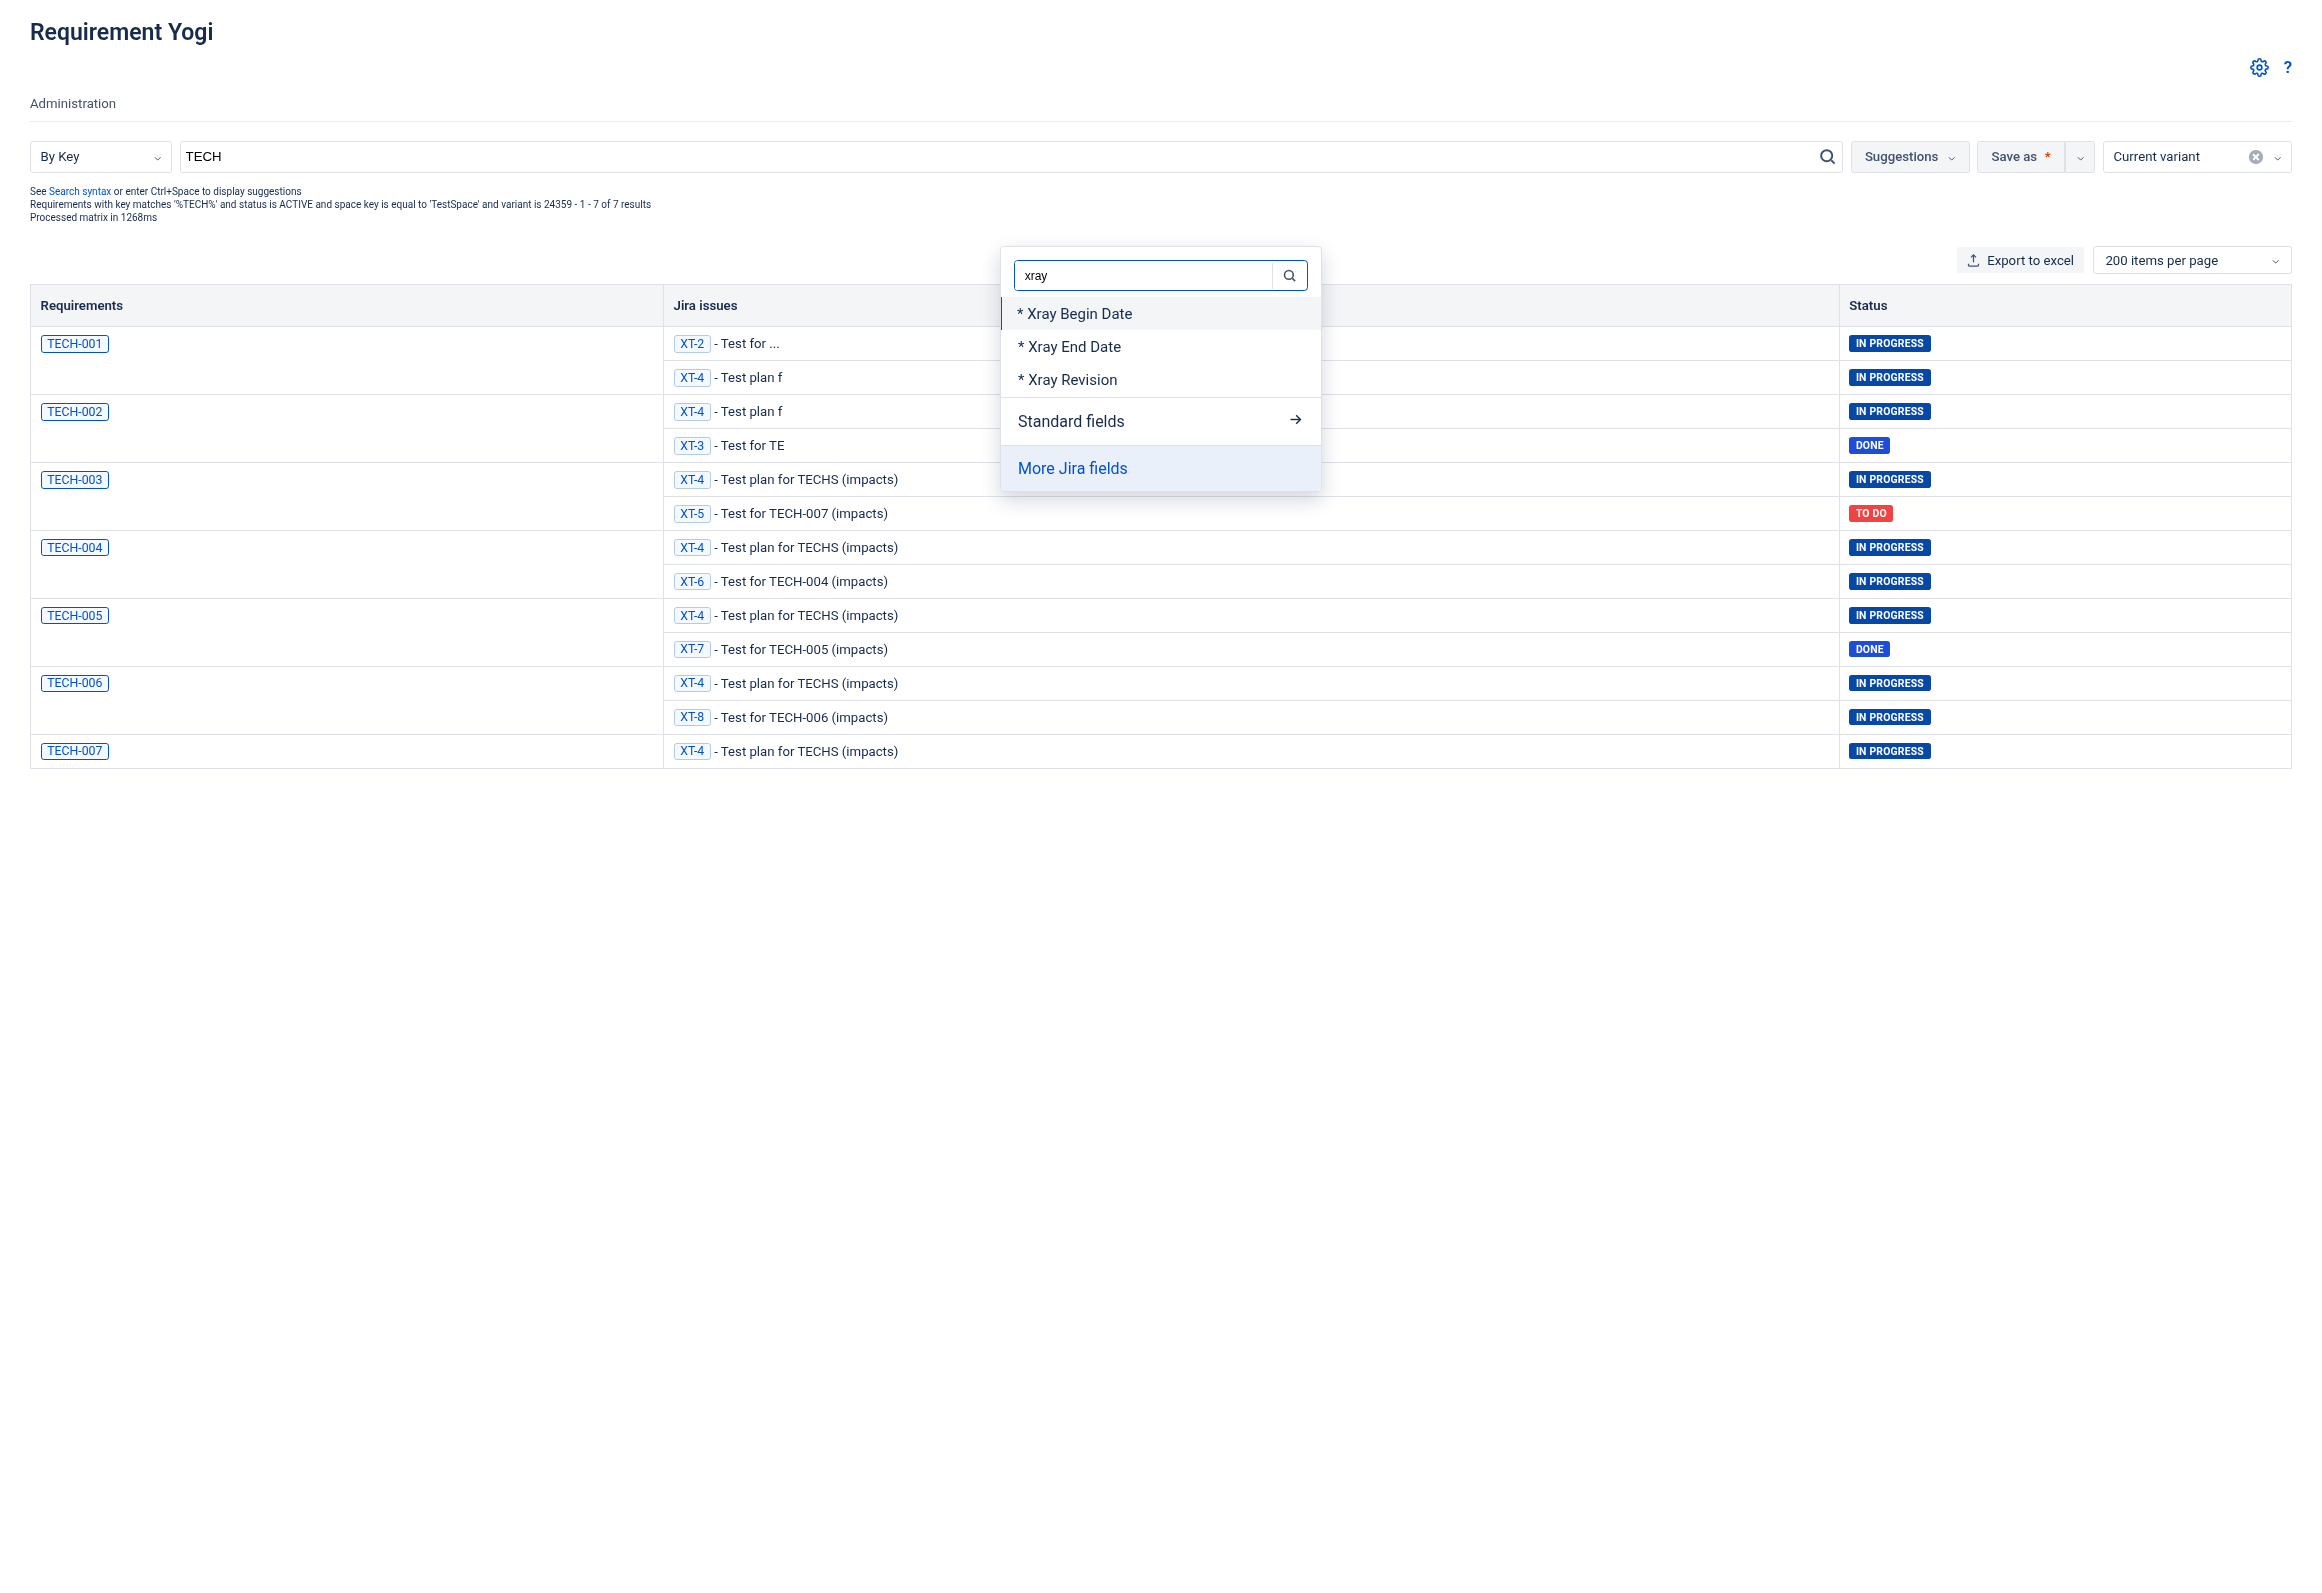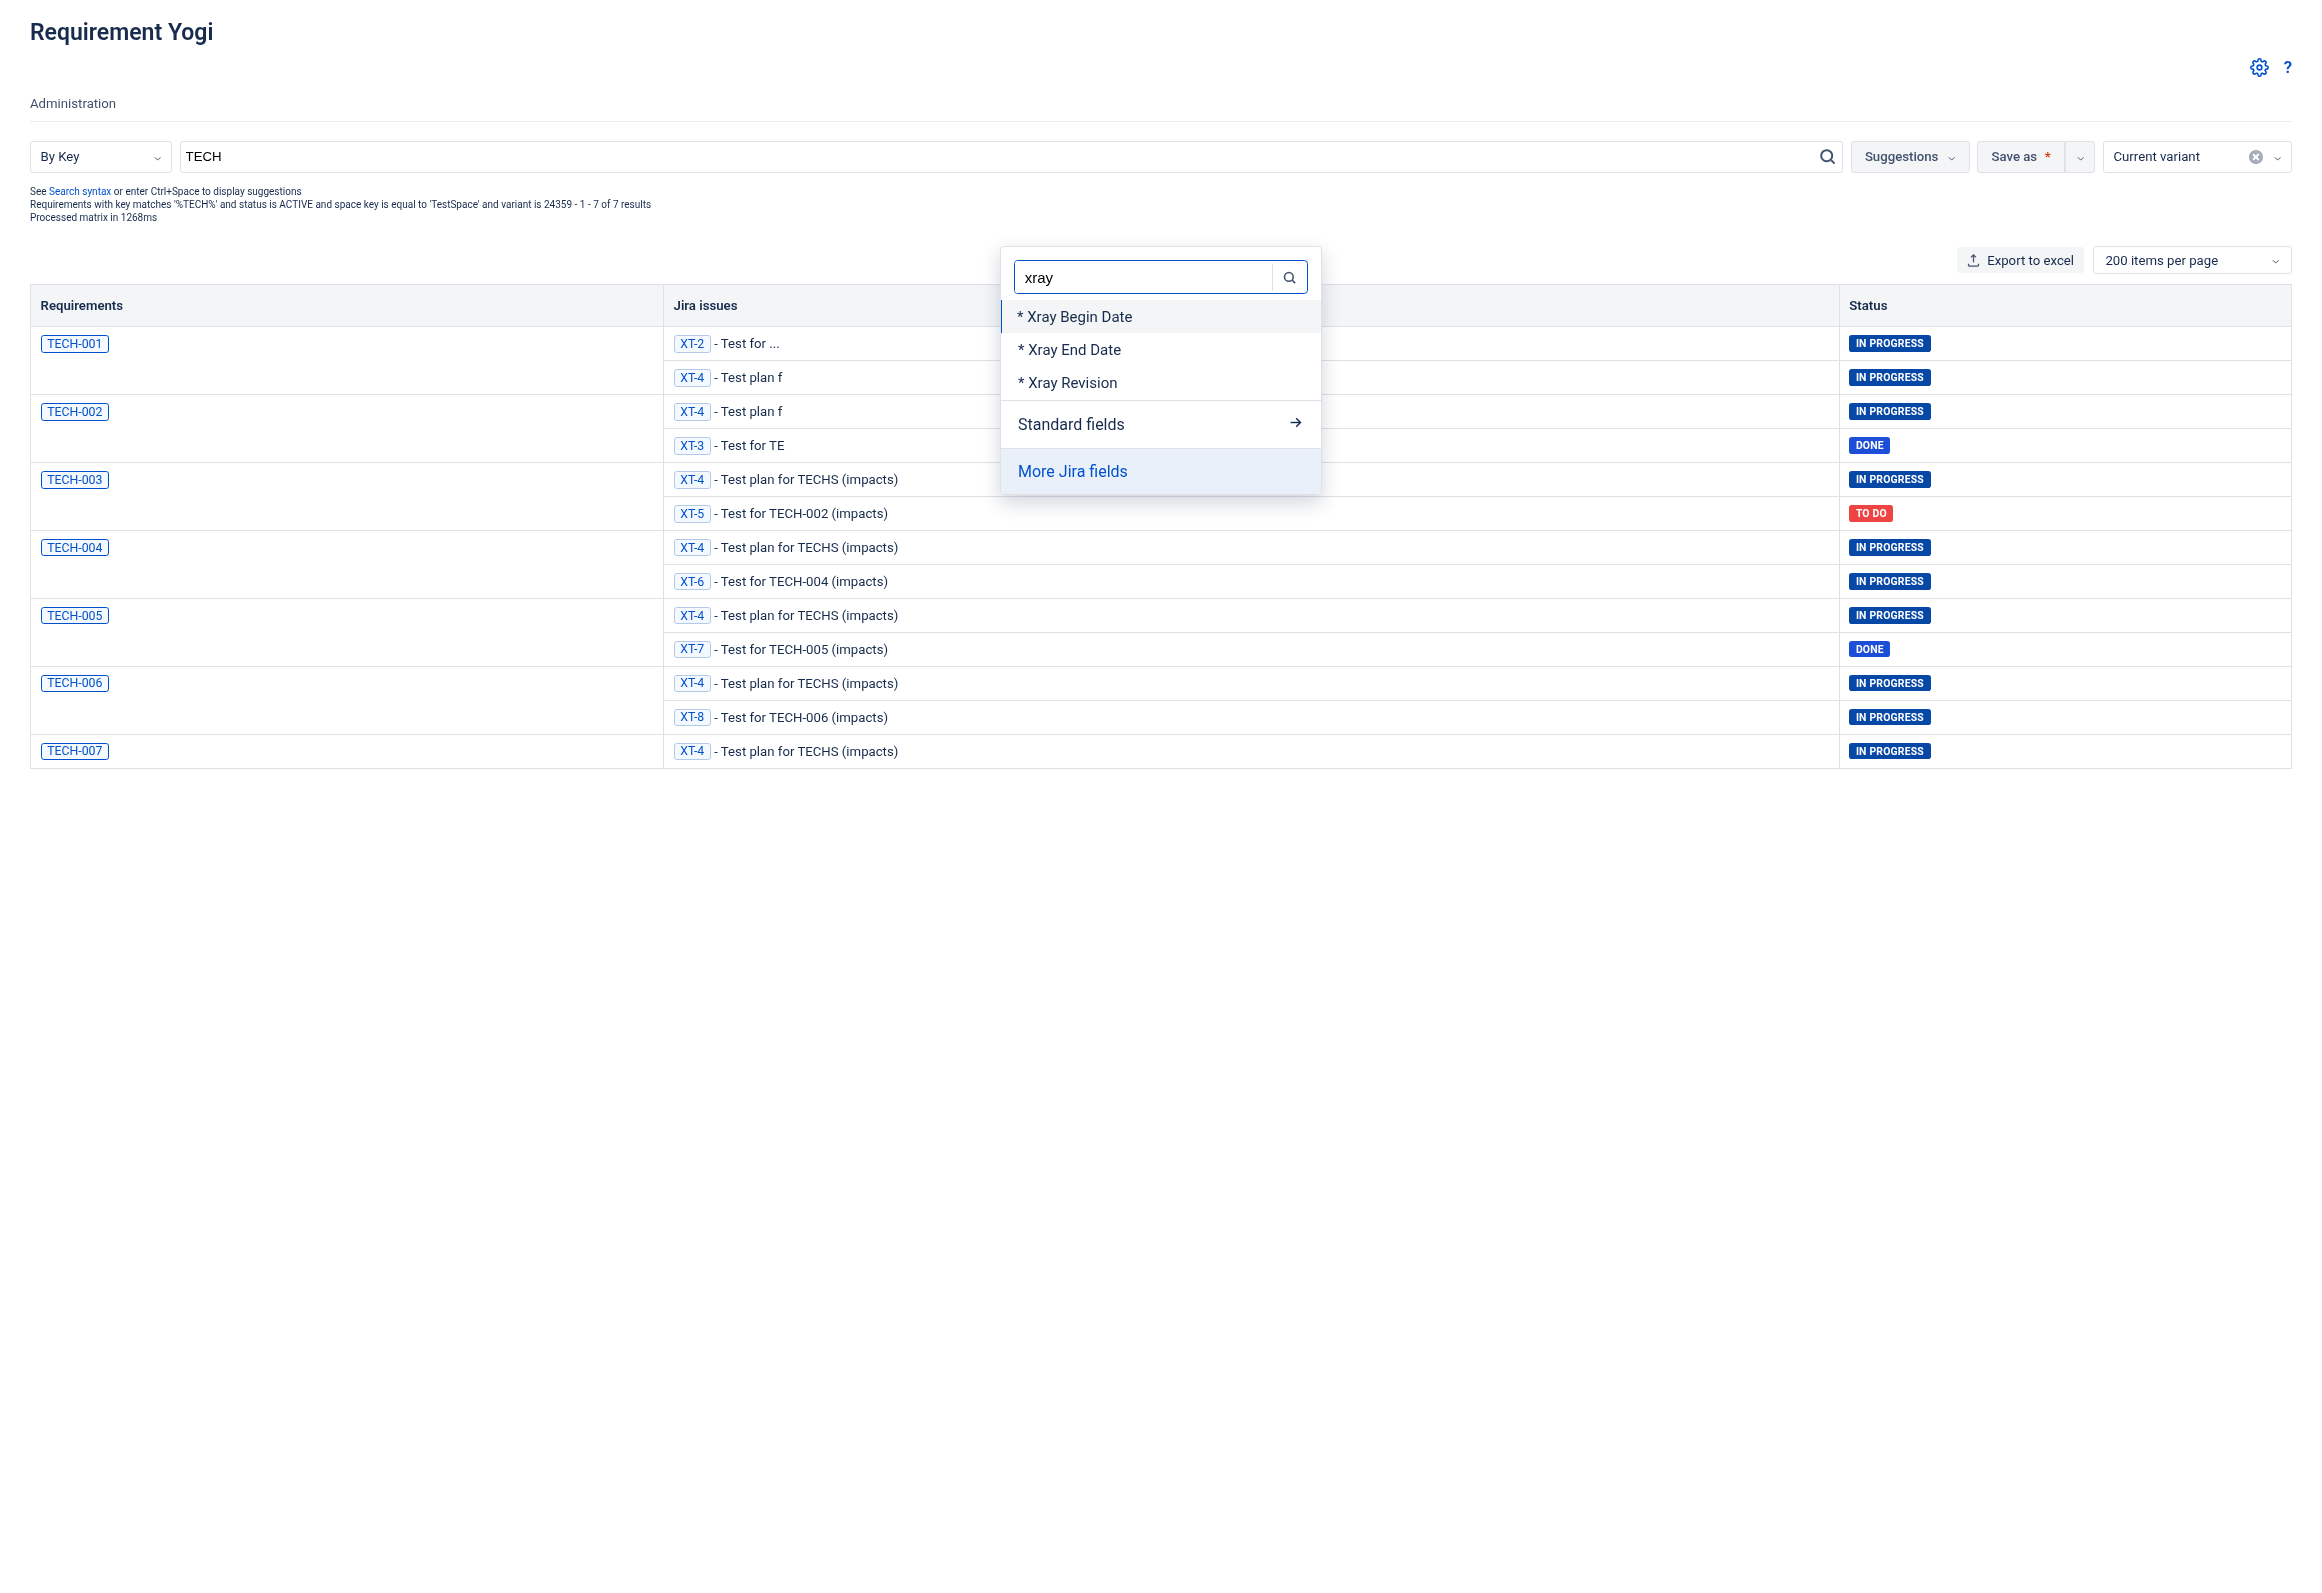--- a/index.html
+++ b/index.html
@@ -193,21 +193,21 @@
     display: flex;
     align-items: center;
     border: 1.9px solid #0052CC;
     border-radius: 3.8px;
     overflow: hidden;
   }
   .popover .filter input {
     flex: 1;
     border: none;
     padding: 7.6px 9.5px;
-    font-size: 15px;
+    font-size: 12px;
     outline: none;
   }
   .popover .filter .icon-wrap {
     padding: 5.7px 9.5px;
     border-left: 0.9px solid #DFE1E6;
     display: flex;
     align-items: center;
   }
   .popover-list { margin-top: 1.9px; border-bottom: 0.9px solid #DFE1E6; }
   .popover-item {
@@ -402,21 +402,21 @@
         <tr>
           <td colspan="2"><span class="issue-pill">XT-3</span><span class="issue-line"> - Test for TE</span></td>
           <td><span class="status-badge status-done">DONE</span></td>
         </tr>
         <tr>
           <td rowspan="2"><span class="req-pill">TECH-003</span></td>
           <td colspan="2"><span class="issue-pill">XT-4</span><span class="issue-line"> - Test plan for TECHS  (impacts)</span></td>
           <td><span class="status-badge status-inprogress">IN PROGRESS</span></td>
         </tr>
         <tr>
-          <td colspan="2"><span class="issue-pill">XT-5</span><span class="issue-line"> - Test for TECH-002  (impacts)</span></td>
+          <td colspan="2"><span class="issue-pill">XT-5</span><span class="issue-line"> - Test for TECH-007  (impacts)</span></td>
           <td><span class="status-badge status-todo">TO DO</span></td>
         </tr>
         <tr>
           <td rowspan="2"><span class="req-pill">TECH-004</span></td>
           <td colspan="2"><span class="issue-pill">XT-4</span><span class="issue-line"> - Test plan for TECHS  (impacts)</span></td>
           <td><span class="status-badge status-inprogress">IN PROGRESS</span></td>
         </tr>
         <tr>
           <td colspan="2"><span class="issue-pill">XT-6</span><span class="issue-line"> - Test for TECH-004  (impacts)</span></td>
           <td><span class="status-badge status-inprogress">IN PROGRESS</span></td>

